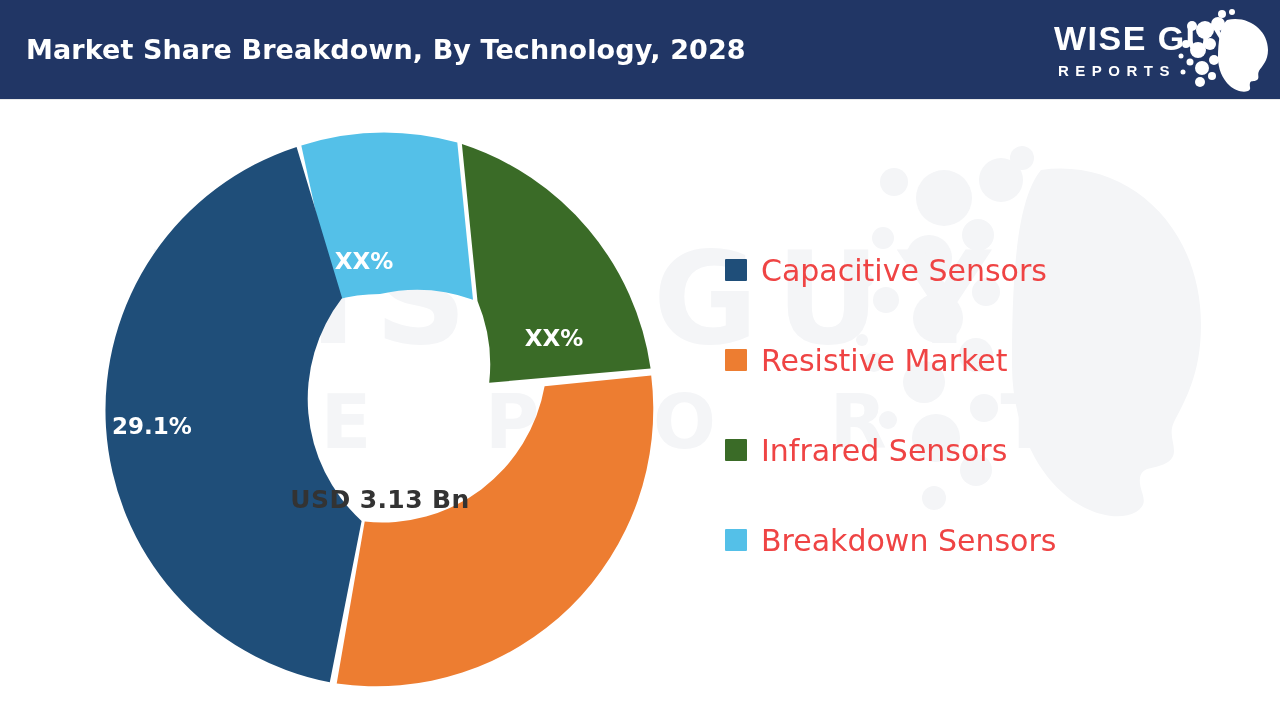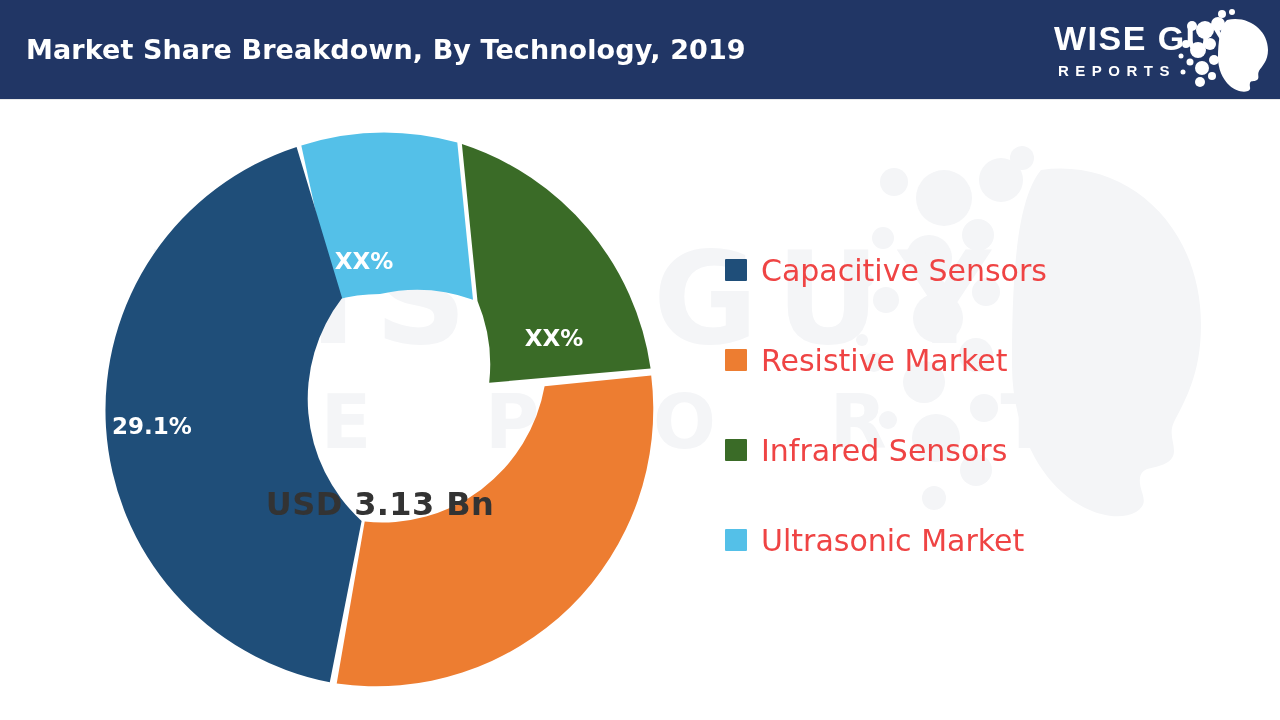--- a/index.html
+++ b/index.html
@@ -51,21 +51,21 @@
   }
   .wm-text .l1{font-size:128px;letter-spacing:18px;display:block;}
   .wm-text .l2{font-size:74px;letter-spacing:44px;display:block;margin-top:22px;}
 
   
   .donut{position:absolute;left:0;top:0;width:760px;height:621px;}
 
   .center-label{
     position:absolute;left:180px;top:385px;width:400px;
     text-align:center;
-    font-size:32px;font-weight:bold;color:#333333;
+    font-size:25px;font-weight:bold;color:#333333;
     letter-spacing:0.4px;
   }
 
   
   .slice-label{
     position:absolute;
     color:#ffffff;font-weight:bold;font-size:23px;
     white-space:nowrap;
     text-align:center;
   }
@@ -83,21 +83,21 @@
   .legend-label{
     font-size:30px;color:#ef4444;white-space:nowrap;
   }
 </style>
 </head>
 <body>
 
 <div id="stage">
 
   <div class="header">
-    <div class="header-title">Market Share Breakdown, By Technology, 2019</div>
+    <div class="header-title">Market Share Breakdown, By Technology, 2028</div>
 
     <svg class="logo" viewBox="0 0 220 88">
       <text x="2" y="44" font-family="Liberation Sans, sans-serif" font-size="34" font-weight="bold" fill="#ffffff" letter-spacing="1.5">WISE GUY</text>
       <text x="6" y="70" font-family="Liberation Sans, sans-serif" font-size="15" font-weight="bold" fill="#ffffff" letter-spacing="6.5">REPORTS</text>
 
       <g fill="#ffffff">
         <path d="M175 14 C196 9 216 24 216 44 C216 55 210 60 207 65
                  C205 69 208 72 205 74 C202 76 199 74 198 77
                  C197 81 200 83 196 85 C190 87 183 84 178 80
                  C170 73 166 62 166 52 C166 36 168 20 175 14 Z"></path>
@@ -189,18 +189,18 @@
         <span class="legend-label">Resistive Market</span>
       </div>
 
       <div class="legend-item">
         <span class="legend-swatch" style="background:#3A6B27;"></span>
         <span class="legend-label">Infrared Sensors</span>
       </div>
 
       <div class="legend-item">
         <span class="legend-swatch" style="background:#54C0E8;"></span>
-        <span class="legend-label">Ultrasonic Market</span>
+        <span class="legend-label">Breakdown Sensors</span>
       </div>
 
     </div>
   </div>
 </div>
 
 </body></html>

